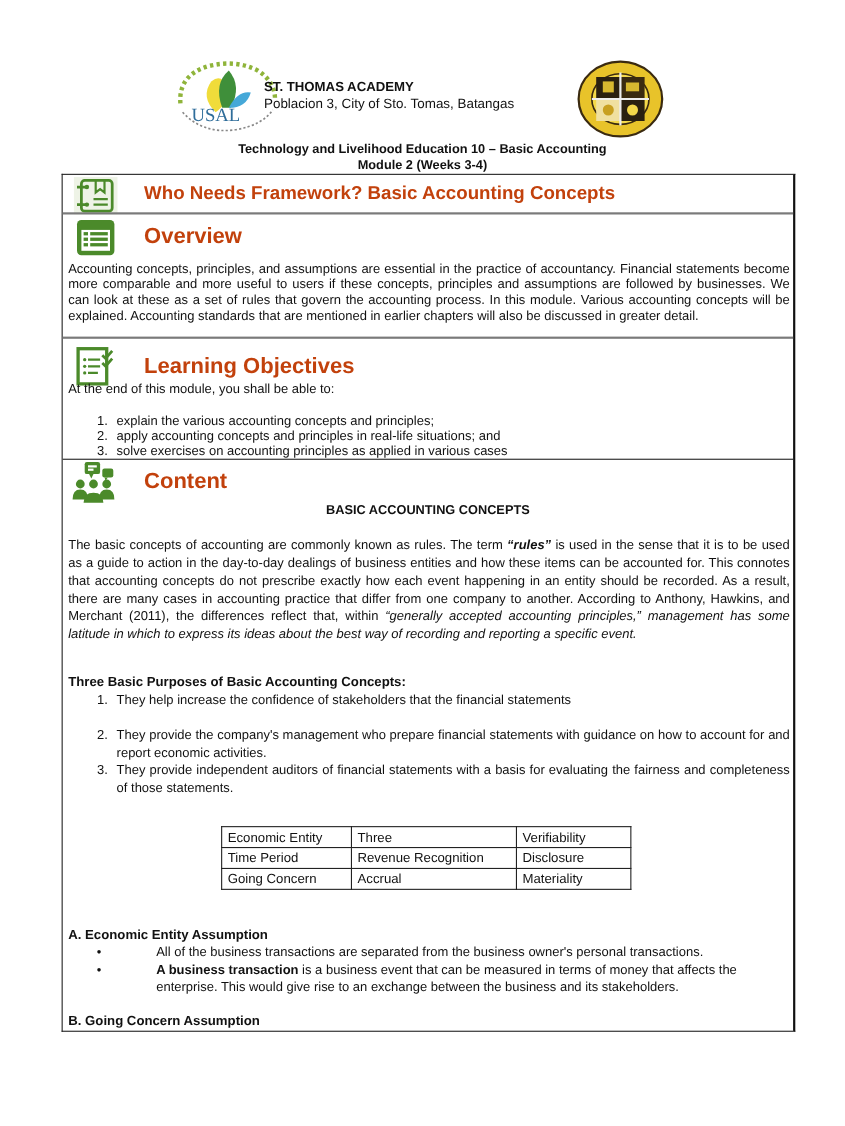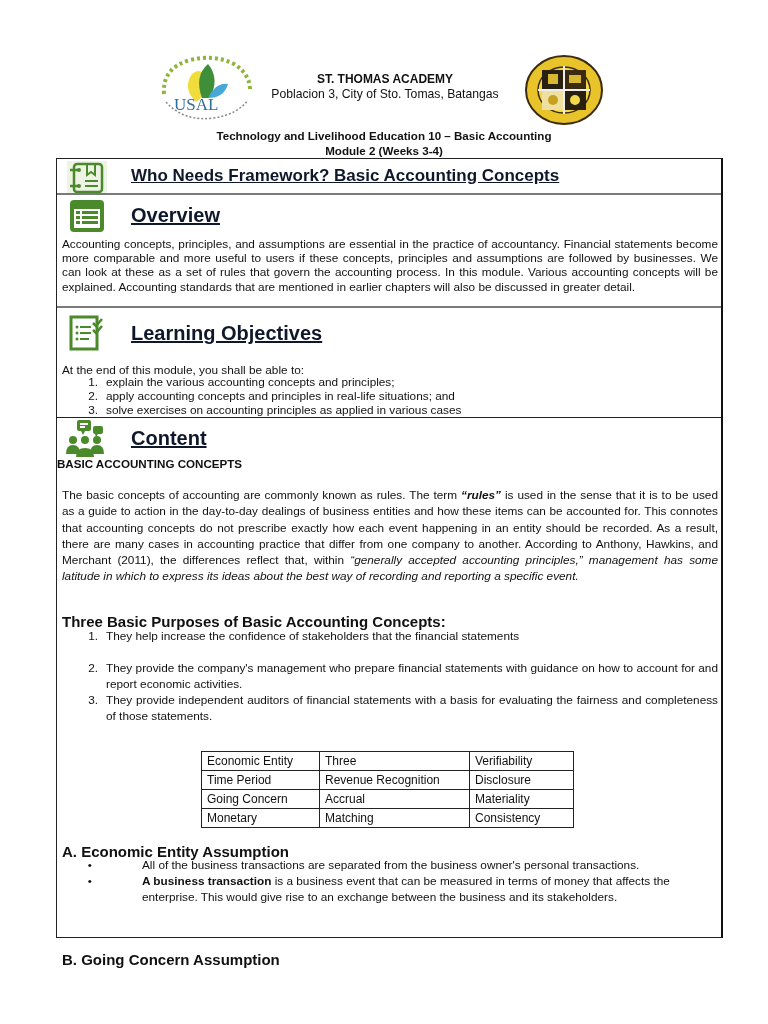--- a/index.html
+++ b/index.html
@@ -2,41 +2,41 @@
 <html><head>
   <meta charset="utf-8">
   <style>
     * { box-sizing: border-box; margin: 0; padding: 0; }
     html, body { width: 768px; height: 1024px; background: #ffffff; overflow: hidden; }
     body { font-family: "Liberation Sans", sans-serif; color: #111; position: relative; }
 
     .header { position: absolute; left: 0; top: 50px; width: 768px; height: 108px; }
     .logo-left { position: absolute; left: 154px; top: 4px; width: 102px; height: 70px; }
     .logo-right { position: absolute; left: 524px; top: 4px; width: 80px; height: 72px; }
-    .school-block { position: absolute; left: 240px; top: 22px; width: 290px; text-align: center; }
+    .school-block { position: absolute; left: 240px; top: 22px; width: 290px; text-align: left; }
     .school-name { font-weight: bold; font-size: 12px; line-height: 15px; }
     .school-address { font-size: 12.2px; line-height: 15px; }
     .school-year { font-weight: bold; font-size: 12px; line-height: 15px; }
     .subject-line { position: absolute; left: 0; top: 78px; width: 768px; text-align: center; font-weight: bold; font-size: 11.6px; line-height: 15px; }
 
     .frame { position: absolute; left: 56px; top: 158px; width: 667px; height: 780px; border: 1px solid #222; border-right: 2px solid #111; }
     .hrule-gray { position: absolute; left: 0; width: 100%; height: 2px; background: #7a7a7a; }
     .hrule-dark { position: absolute; left: 0; width: 100%; height: 1px; background: #222; }
-    .green-title { color: #0f172a; font-weight: bold; text-decoration: underline; }
+    .green-title { color: #c2410c; font-weight: bold; }
     .icon-box { position: absolute; left: 10px; }
 
     .para { position: absolute; left: 5px; width: 656px; font-size: 11.8px; line-height: 14.2px; text-align: justify; }
     .para-loose { line-height: 16.3px; }
     .list { position: absolute; left: 5px; width: 656px; font-size: 11.8px; line-height: 14.2px; }
     .list-item { display: flex; }
     .list-num { width: 44px; text-align: right; padding-right: 8px; flex-shrink: 0; }
     .list-text { flex: 1; text-align: justify; }
 
-    .center-heading { position: absolute; left: 0; width: 100%; text-align: left; font-weight: bold; font-size: 11.6px; }
-    .bold-heading { position: absolute; left: 5px; font-weight: bold; font-size: 15px; }
+    .center-heading { position: absolute; left: 0; width: 100%; text-align: center; font-weight: bold; font-size: 11.6px; }
+    .bold-heading { position: absolute; left: 5px; font-weight: bold; font-size: 12px; }
 
     table.concepts { position: absolute; left: 144px; top: 592px; border-collapse: collapse; font-size: 12px; }
     table.concepts td { border: 1px solid #222; padding: 1px 5px 2px 5px; height: 19px; vertical-align: middle; }
     table.concepts td.c1 { width: 118px; }
     table.concepts td.c2 { width: 150px; }
     table.concepts td.c3 { width: 104px; }
 
     .bullets { position: absolute; left: 5px; width: 656px; font-size: 11.8px; line-height: 16px; }
     .bullet-item { display: flex; }
     .bullet-dot { width: 44px; text-align: right; padding-right: 14px; flex-shrink: 0; }
@@ -126,21 +126,21 @@
       <circle cx="8" cy="18" r="1.5" fill="#4b8a2a"></circle>
       <circle cx="8" cy="24" r="1.5" fill="#4b8a2a"></circle>
       <line x1="11" y1="12" x2="22" y2="12" stroke="#4b8a2a" stroke-width="2"></line>
       <line x1="11" y1="18" x2="22" y2="18" stroke="#4b8a2a" stroke-width="2"></line>
       <line x1="11" y1="24" x2="20" y2="24" stroke="#4b8a2a" stroke-width="2"></line>
       <path d="M24 8 L27 11 L33 4" fill="none" stroke="#4b8a2a" stroke-width="2.5"></path>
       <path d="M24 15 L27 18 L33 11" fill="none" stroke="#4b8a2a" stroke-width="2.5"></path>
     </svg>
   </div>
   <div class="green-title" style="position:absolute; left:74px; top:163px; font-size:20px;">Learning Objectives</div>
-  <div class="para" style="top:204px;">At the end of this module, you shall be able to:</div>
+  <div class="para" style="top:187px;">At the end of this module, you shall be able to:</div>
   <div class="list" style="top:216px;">
     <div class="list-item">
       <span class="list-num">1.</span>
       <span class="list-text">explain the various accounting concepts and principles;</span>
     </div>
     <div class="list-item">
       <span class="list-num">2.</span>
       <span class="list-text">apply accounting concepts and principles in real-life situations; and</span>
     </div>
     <div class="list-item">
@@ -200,34 +200,29 @@
     <tr>
       <td class="c1">Time Period</td>
       <td class="c2">Revenue Recognition</td>
       <td class="c3">Disclosure</td>
     </tr>
     <tr>
       <td class="c1">Going Concern</td>
       <td class="c2">Accrual</td>
       <td class="c3">Materiality</td>
     </tr>
-    <tr>
-      <td class="c1">Monetary</td>
-      <td class="c2">Matching</td>
-      <td class="c3">Consistency</td>
-    </tr>
   </tbody>
     </table>
 
   <div class="bold-heading" style="top:684px;">A. Economic Entity Assumption</div>
   <div class="bullets" style="top:698px;">
     <div class="bullet-item">
       <span class="bullet-dot">•</span>
       <span class="bullet-text">All of the business transactions are separated from the business owner's personal transactions.</span>
     </div>
     <div class="bullet-item">
       <span class="bullet-dot">•</span>
       <span class="bullet-text"><b>A business transaction</b><span> is a business event that can be measured in terms of money that affects the enterprise. This would give rise to an exchange between the business and its stakeholders.</span></span>
     </div>
   </div>
 
-  <div class="bold-heading" style="top:762px;margin-top:30px;">B. Going Concern Assumption</div>
+  <div class="bold-heading" style="top:762px;">B. Going Concern Assumption</div>
 </div>
 
 </body></html>

